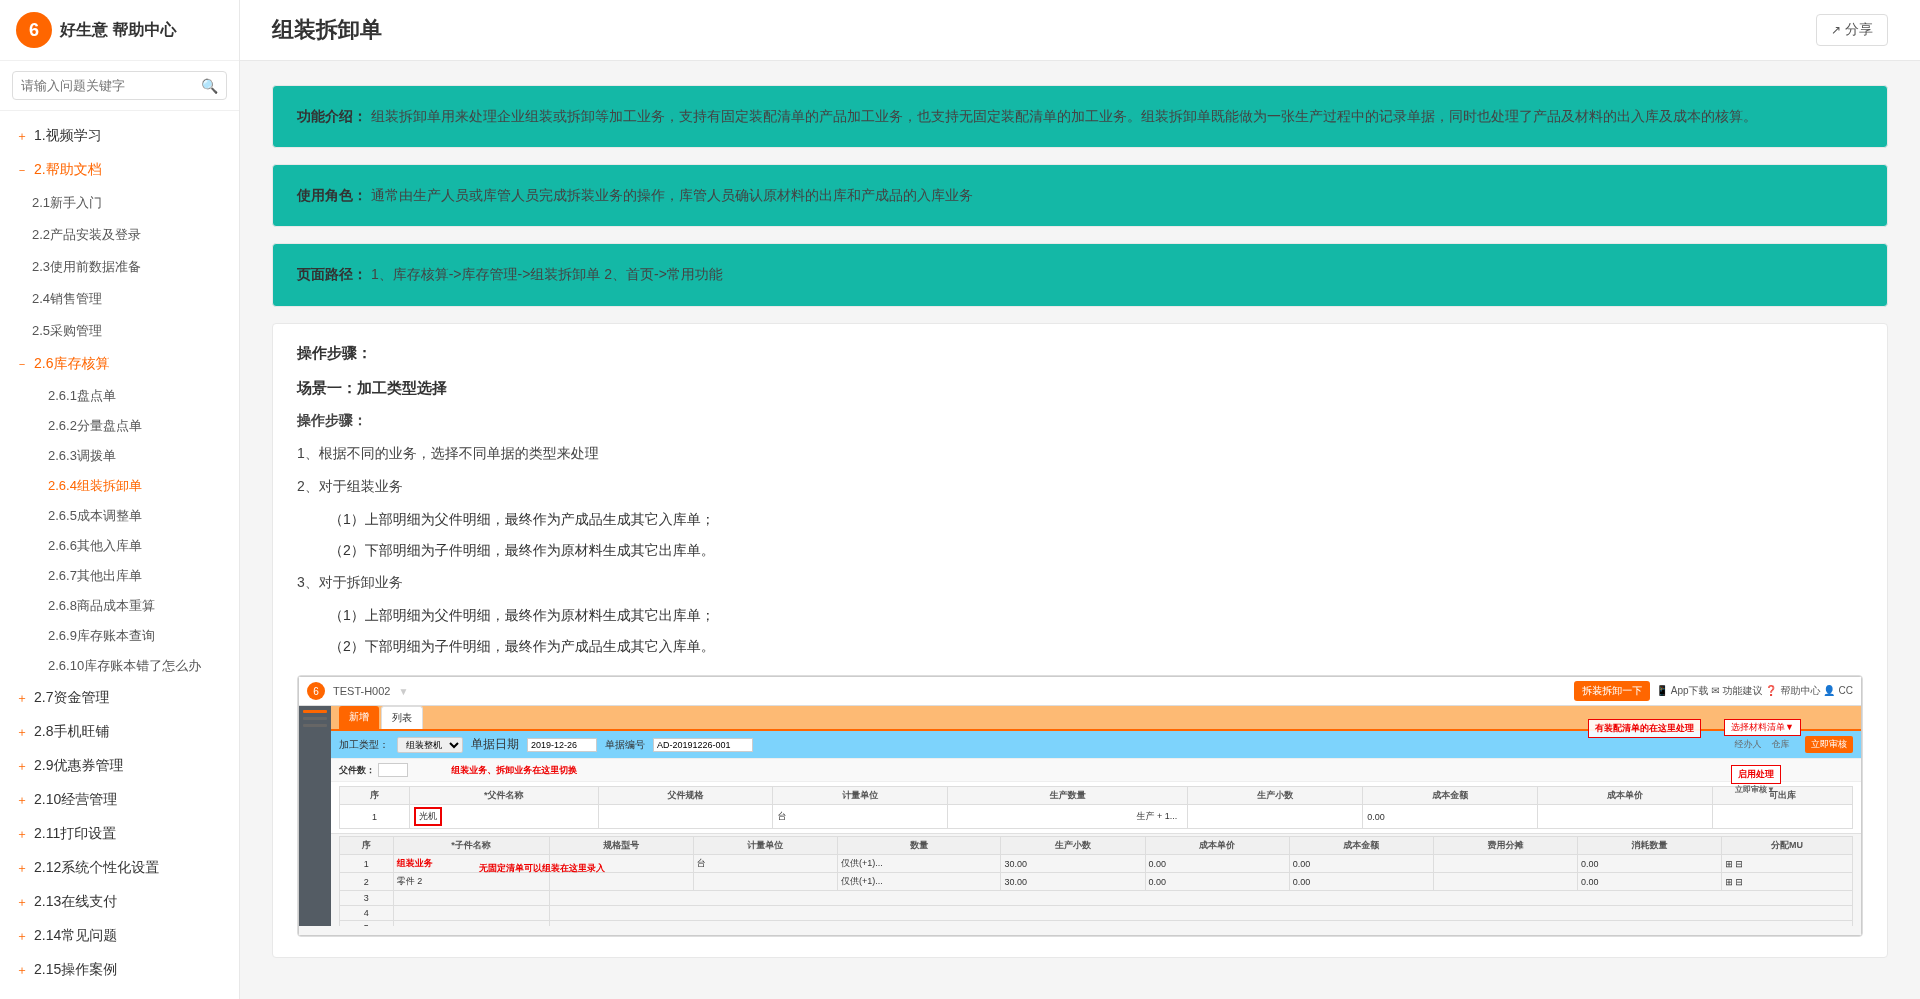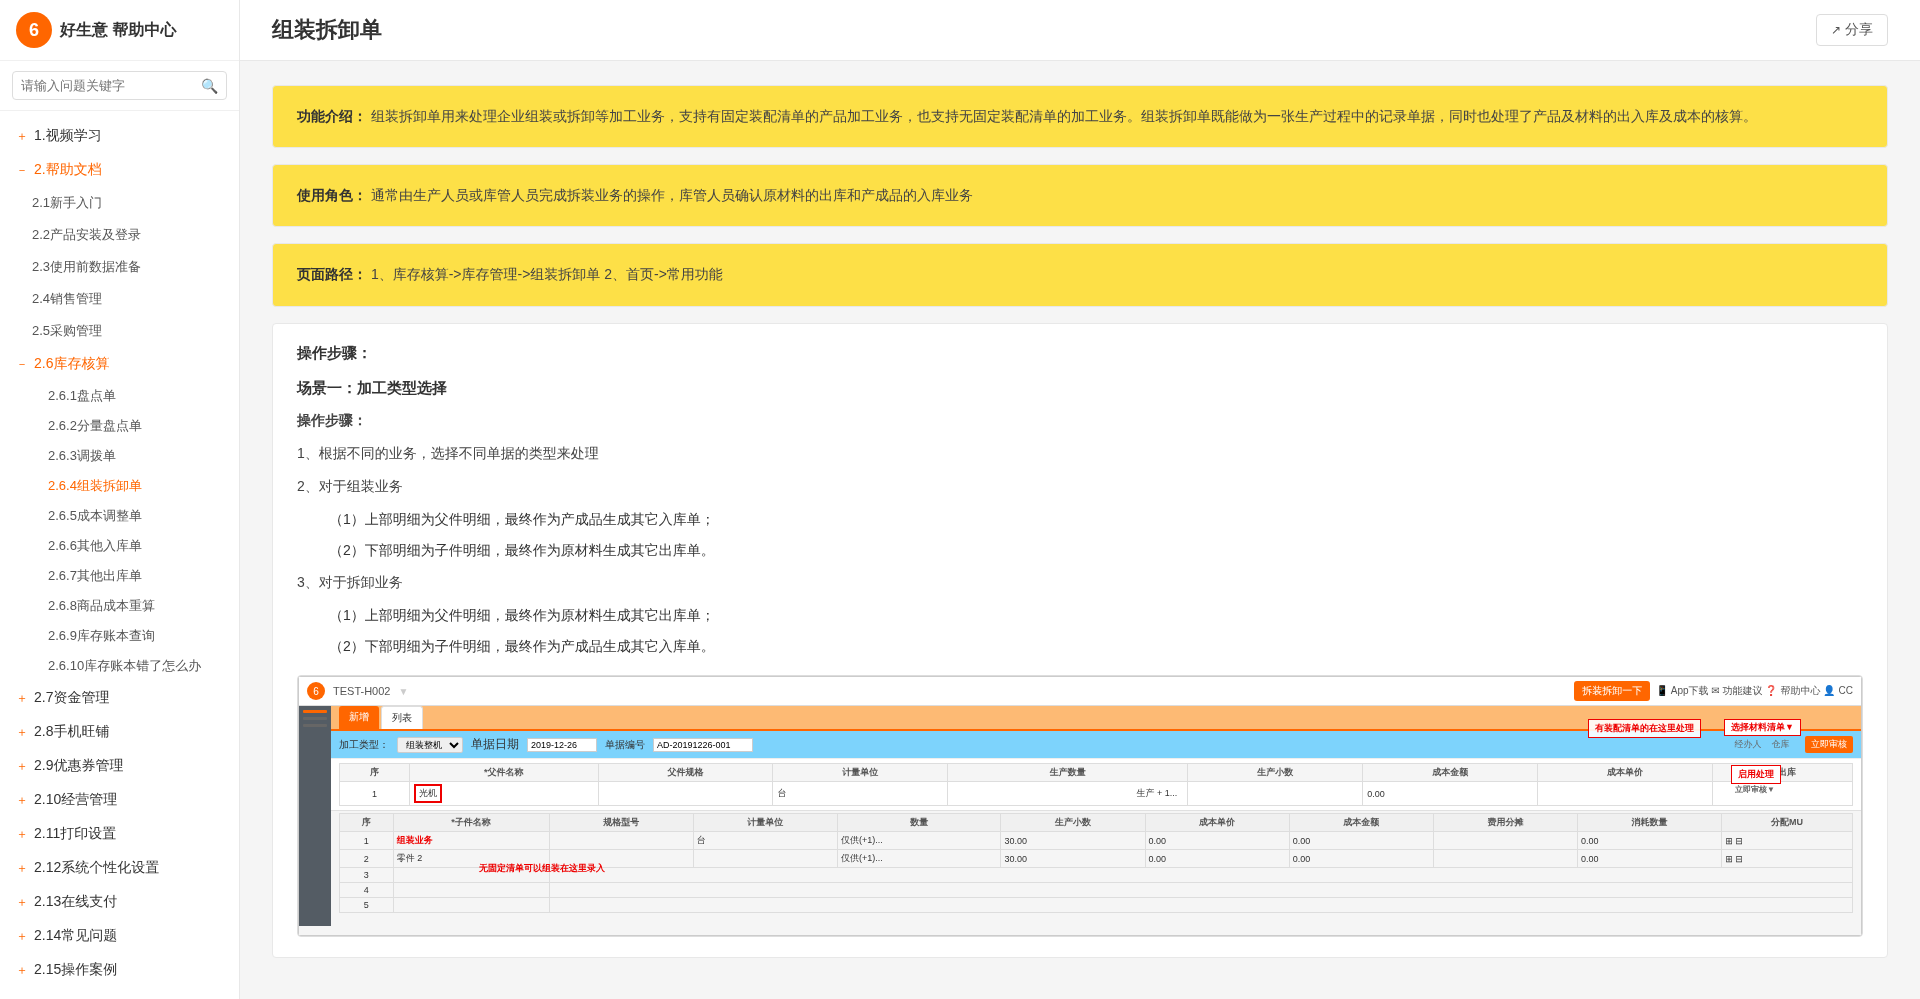--- a/index.html
+++ b/index.html
@@ -89,21 +89,21 @@
       display: flex; align-items: center; gap: 4px;
       border: 1px solid #ddd; border-radius: 4px;
       padding: 6px 14px; cursor: pointer; font-size: 14px; color: #555;
       background: #fff;
     }
     .main-content {
       flex: 1; overflow-y: auto; padding: 24px 32px;
       background: #f5f5f5;
     }
     .content-card {
-      background: #fde047; border: 1px solid #e8e8e8; border-radius: 4px;
+      background: #14b8a6; border: 1px solid #e8e8e8; border-radius: 4px;
       padding: 18px 24px; margin-bottom: 16px;
       line-height: 1.8; font-size: 14px; color: #444;
     }
     .content-card .label { font-weight: bold; color: #333; }
     .section-title {
       font-size: 15px; font-weight: bold; color: #333;
       margin-bottom: 12px;
     }
     .scenario-title {
       font-size: 15px; font-weight: bold; color: #333;
@@ -344,20 +344,25 @@
                 </select>
                 <span style="color:#333;font-size:12px;">单据日期</span>
                 <input style="width: 70px; font-size: 9px; border: 1px solid rgb(204, 204, 204); padding: 1px 3px;" value="2019-12-26">
                 <span style="color:#333;font-size:10px;">单据编号</span>
                 <input style="width: 100px; font-size: 9px; border: 1px solid rgb(204, 204, 204); padding: 1px 3px;" value="AD-20191226-001">
                 <span style="flex:1;"></span>
                 <span style="font-size:9px;color:#666;">经办人 &nbsp;&nbsp; 仓库 &nbsp;&nbsp;</span>
                 <button style="background:#ff6600;color:white;border:none;border-radius:2px;padding:2px 6px;font-size:9px;cursor:pointer;">立即审核</button>
               </div>
 
+              <div style="position:relative;background:#f9f9f9;padding:4px 8px;border-bottom:1px solid #eee;">
+                <span style="font-size:9px;color:#333;font-weight:bold;">父件数：</span>
+                <input style="width: 30px; font-size: 9px; border: 1px solid rgb(204, 204, 204); padding: 1px 3px;">
+                <span style="font-size:9px;color:#e00;margin-left:40px;font-weight:bold;">组装业务、拆卸业务在这里切换</span>
+              </div>
 
               <div style="padding:4px 8px;background:#fff;">
                 <table style="width:100%;border-collapse:collapse;font-size:9px;">
                   <thead>
                     <tr>
                       <th style="background:#f5f5f5;border:1px solid #ddd;padding:2px 4px;color:#555;">序</th>
                       <th style="background:#f5f5f5;border:1px solid #ddd;padding:2px 4px;color:#555;">*父件名称</th>
                       <th style="background:#f5f5f5;border:1px solid #ddd;padding:2px 4px;color:#555;">父件规格</th>
                       <th style="background:#f5f5f5;border:1px solid #ddd;padding:2px 4px;color:#555;">计量单位</th>
                       <th style="background:#f5f5f5;border:1px solid #ddd;padding:2px 4px;color:#555;">生产数量</th>
@@ -450,21 +455,21 @@
                   </tbody>
                 </table>
               </div>
 
             </div>
           </div>
 
           <div style="position:absolute;top:42px;right:160px;background:rgba(255,255,255,0.9);border:1px solid #e00;padding:2px 6px;font-size:9px;color:#e00;font-weight:bold;z-index:10;">
             有装配清单的在这里处理
           </div>
-          <div style="position:absolute;top:42px;right:60px;font-size:9px;color:#e00;font-weight:bold;z-index:10;display:flex;align-items:center;gap:4px;">
+          <div style="position:absolute;top:42px;right:60px;font-size:9px;color:#e00;font-weight:normal;z-index:10;display:flex;align-items:center;gap:4px;">
             <div style="border:1px solid #e00;padding:1px 6px;background:white;">选择材料清单▼</div>
           </div>
           <div style="position:absolute;top:88px;right:80px;font-size:9px;color:#e00;font-weight:bold;z-index:10;">
             <div style="background:white;border:1px solid #e00;padding:2px 6px;">
               <span>启用处理</span>
             </div>
             <div style="font-size:8px;color:#666;margin-left:4px;">立即审核▼</div>
           </div>
           <div style="position:absolute;bottom:60px;left:180px;font-size:9px;color:#e00;font-weight:bold;z-index:10;">
             无固定清单可以组装在这里录入

